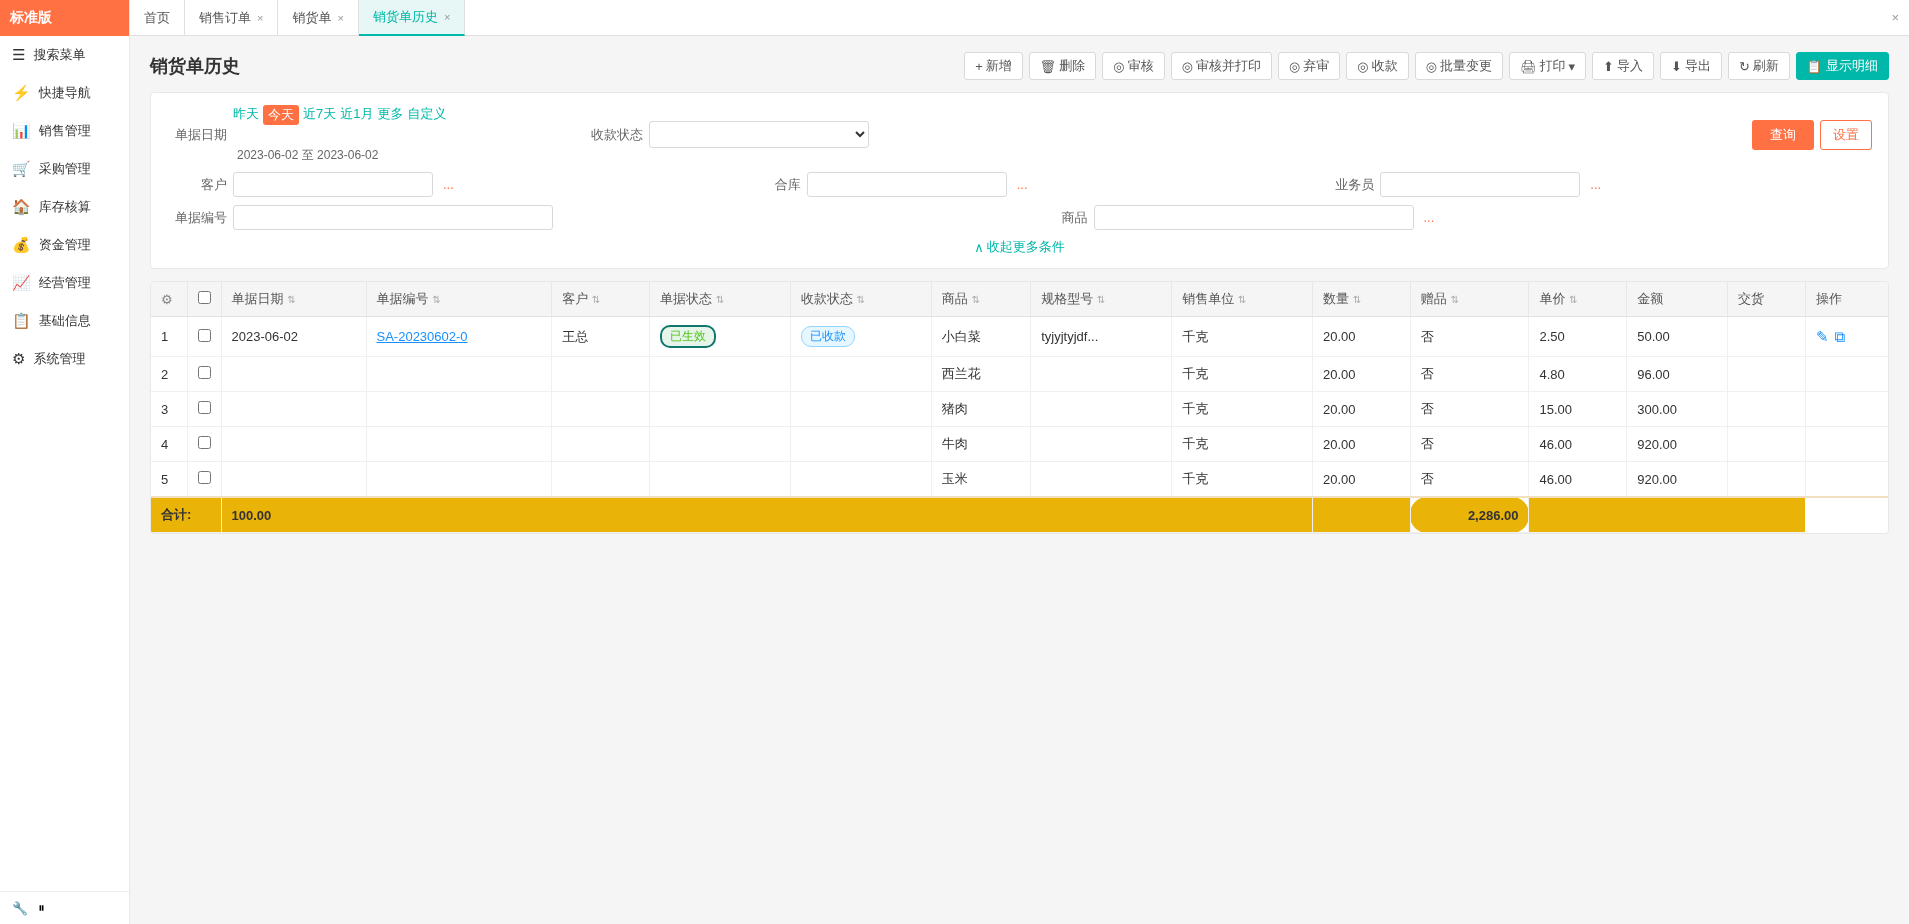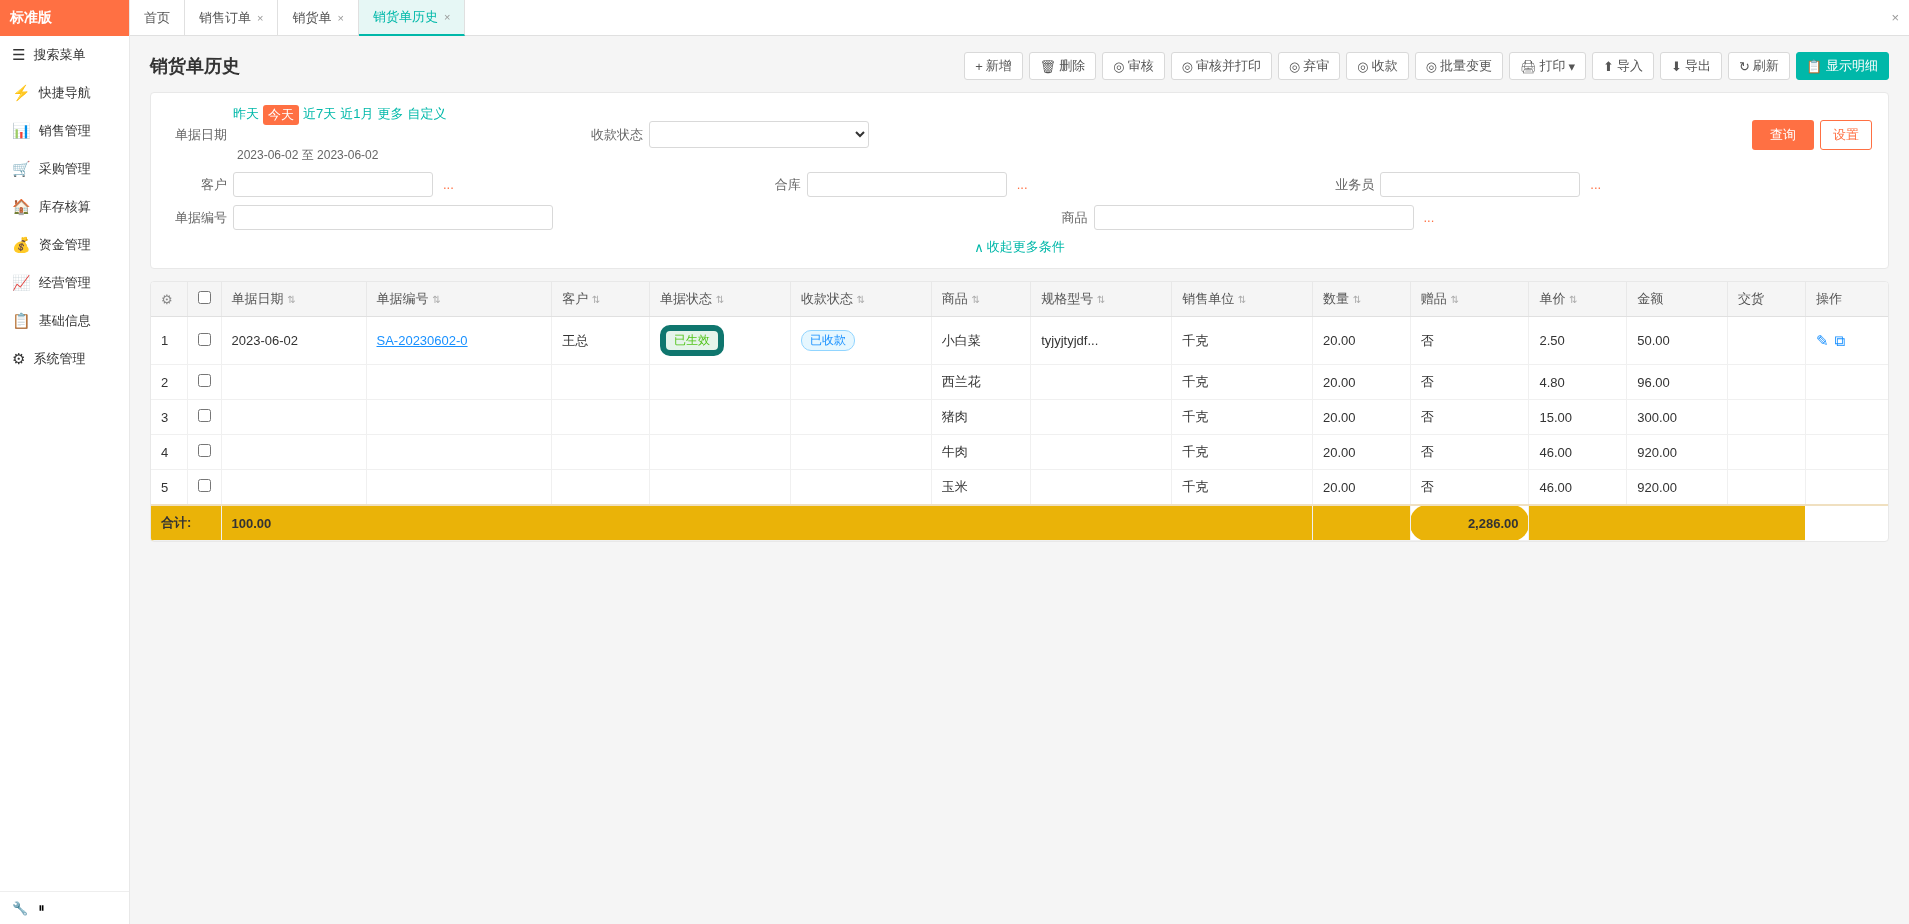--- a/index.html
+++ b/index.html
@@ -251,21 +251,21 @@
       white-space: nowrap;
     }
     td:last-child { border-right: none; }
     .sort-icon { color: #aaa; font-size: 10px; }
     .status-badge {
       display: inline-block;
       padding: 1px 8px;
       border-radius: 10px;
       font-size: 12px;
     }
-    .status-effective { background: #e6f4ea; color: #52c41a; border: 6px solid #0f766e; }
+    .status-effective { background: #e6f4ea; color: #52c41a; border: 2px solid #0f766e; }
     .status-collected { background: #e6f7ff; color: #1890ff; border: 1px solid #91d5ff; }
     .link-text { color: #1890ff; cursor: pointer; text-decoration: underline; }
     .gear-icon { color: #888; cursor: pointer; }
     .action-icons { display: flex; gap: 6px; }
     .action-icon { color: #1890ff; cursor: pointer; font-size: 15px; }
 
     
     .summary-row {
       background: #eab308;
       border-top: 2px solid #f0e0c0;

